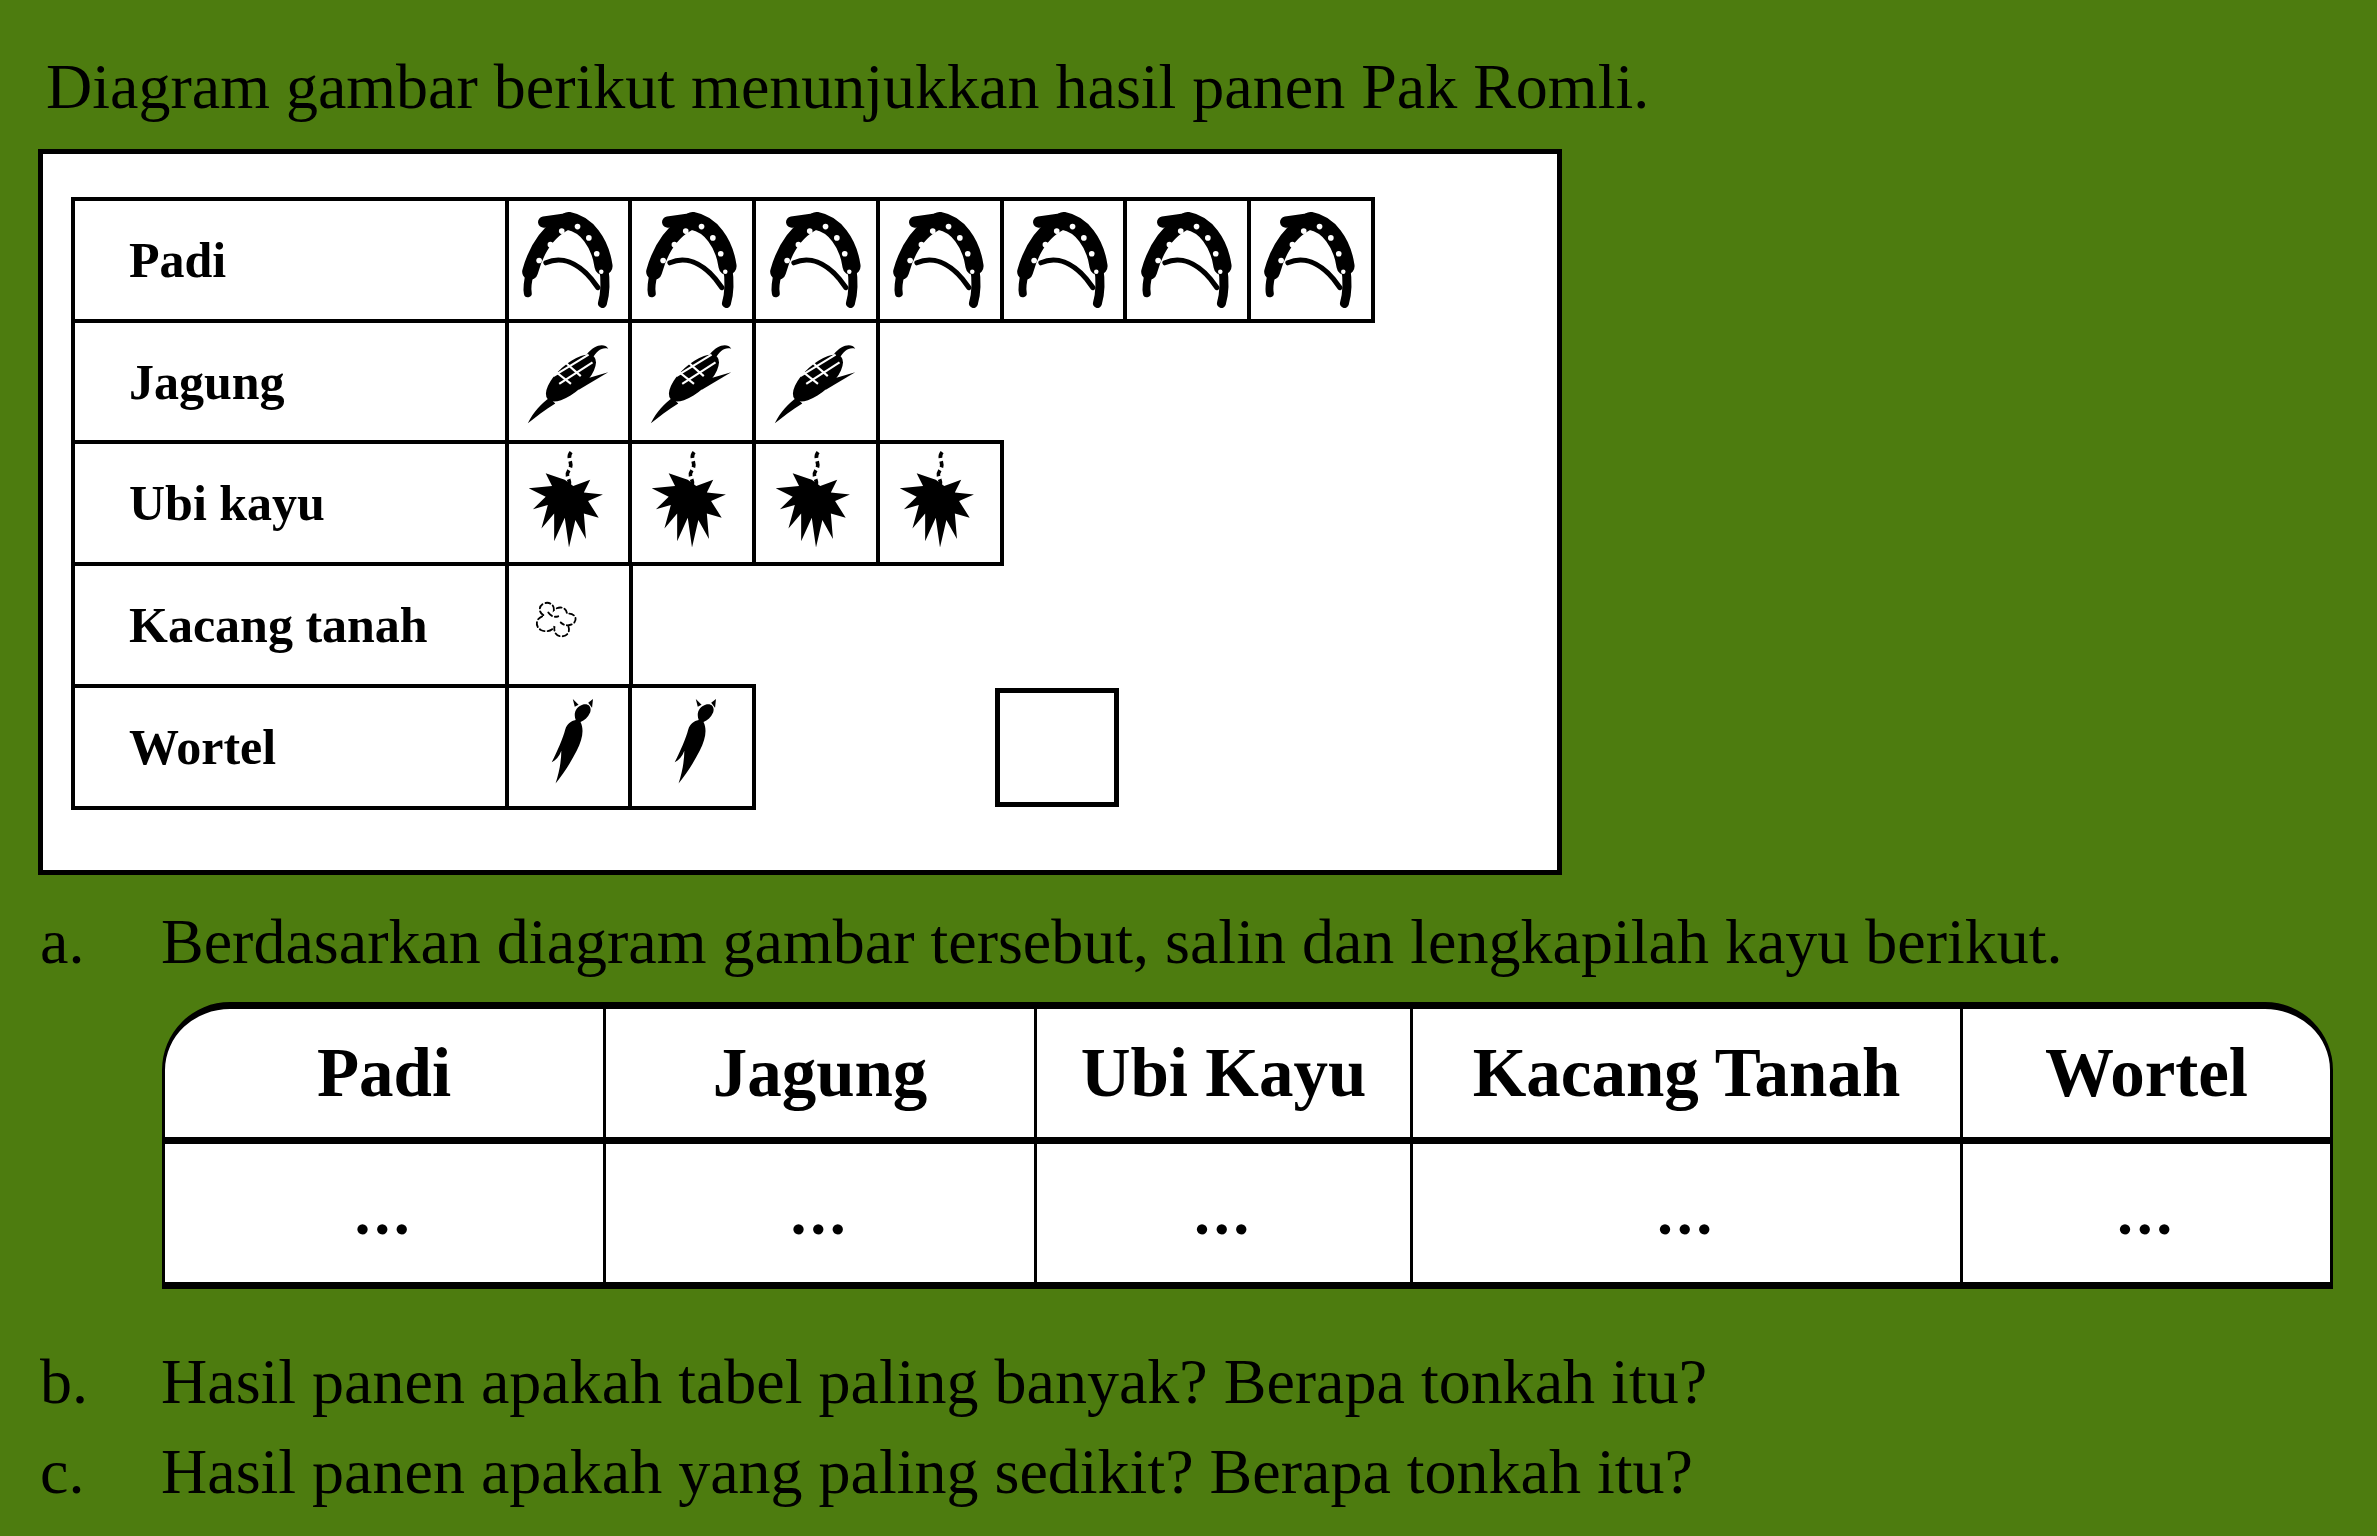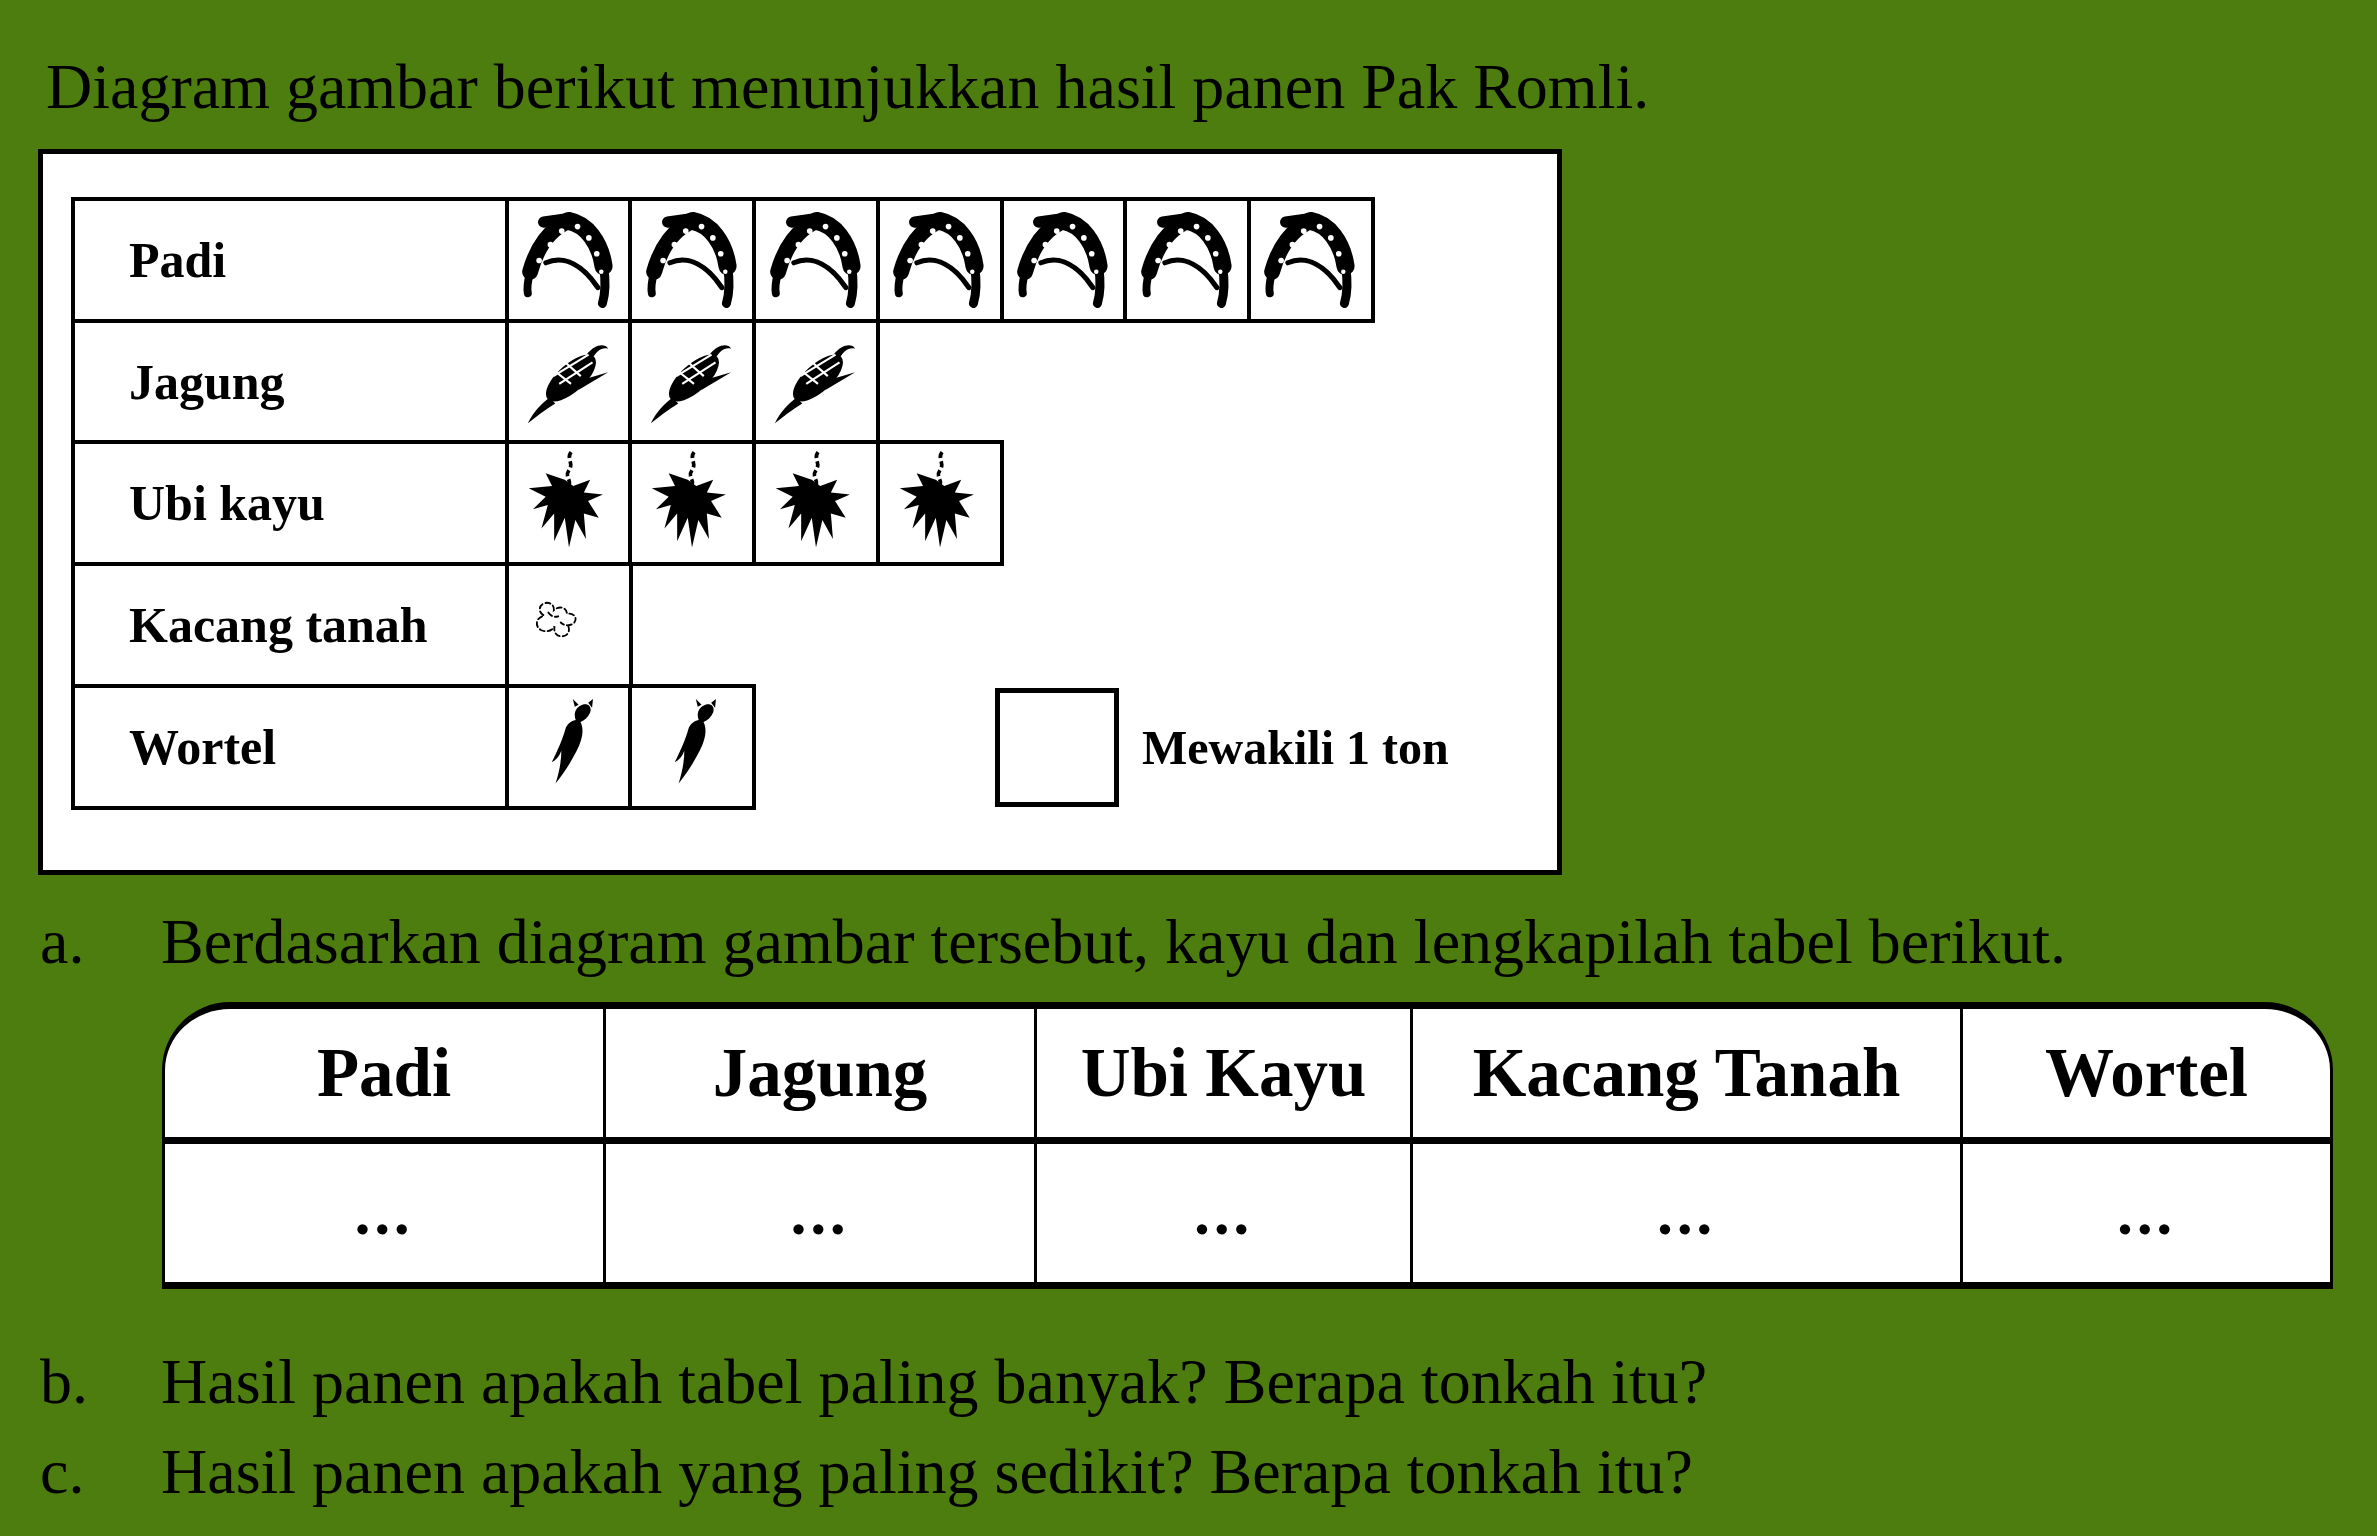--- a/index.html
+++ b/index.html
@@ -223,25 +223,24 @@
           <div class="pcell icell">
             <svg class="picon wortel-icon" viewBox="0 0 100 100">
               <use href="#wortel-icon"></use>
             </svg>
           </div>
         </div>
     </div>
   </div>
 
   <div class="legend-box"></div>
-  <div class="legend-label">Mewakili 1 ton</div>
 
   <div class="question" id="qa">
     <span class="qnum">a.</span>
-    <span>Berdasarkan diagram gambar tersebut, kayu dan lengkapilah tabel berikut.</span>
+    <span>Berdasarkan diagram gambar tersebut, salin dan lengkapilah kayu berikut.</span>
   </div>
 
   <div class="atable">
     <div class="ahead">
       <div class="acell c0">Padi</div>
       <div class="acell c1">Jagung</div>
       <div class="acell c2">Ubi Kayu</div>
       <div class="acell c3">Kacang Tanah</div>
       <div class="acell c4">Wortel</div>
     </div>

